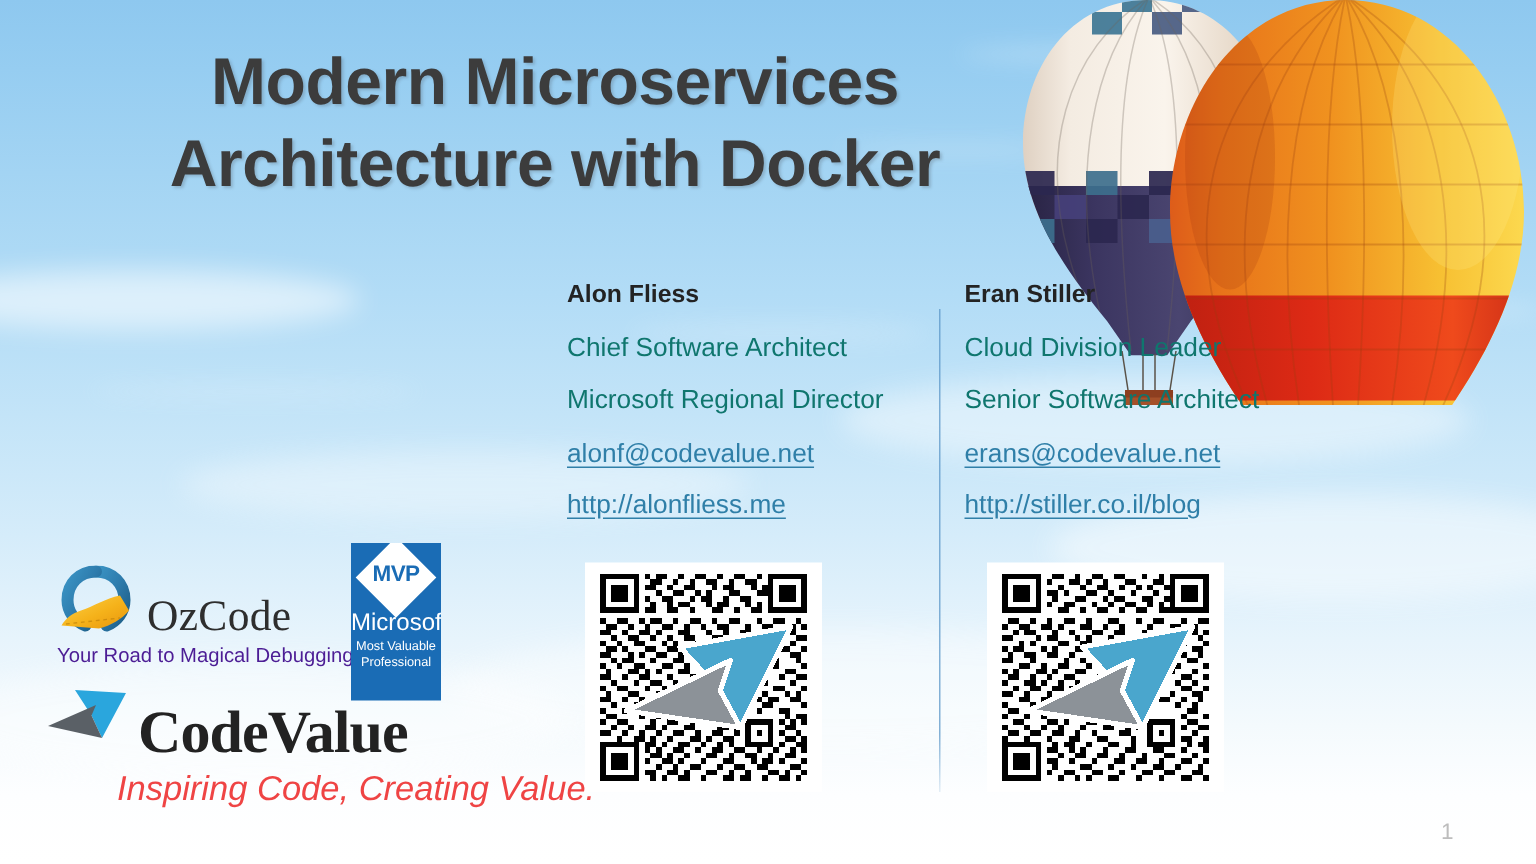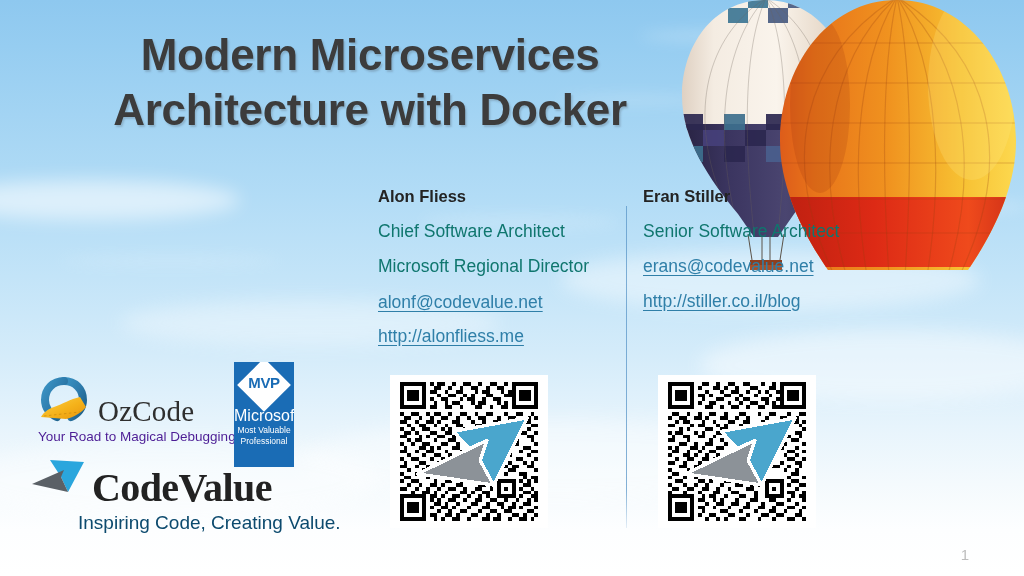--- a/index.html
+++ b/index.html
@@ -224,23 +224,24 @@
     font-family: "Liberation Serif", serif;
     font-weight: bold;
     font-size: 40px;
     color: #222222;
     letter-spacing: -0.6px;
   }
   .codevalue .tagline {
     position: absolute;
     left: 48px;
     top: 54px;
-    font-size: 19px;
-    color: #0c4a6e;
+    font-size: 23px;
+    color: #ef4444;
     white-space: nowrap;
+    font-style: italic;
   }
 
   
   .page-number {
     position: absolute;
     right: 55px;
     bottom: 13px;
     font-size: 15px;
     color: #bdbdbd;
   }
@@ -409,20 +410,21 @@
   <div class="speaker left">
     <div class="name">Alon Fliess</div>
     <div class="role">Chief Software Architect</div>
     <div class="role">Microsoft Regional Director</div>
     <a class="link" href="#">alonf@codevalue.net</a>
     <a class="link" href="#">http://alonfliess.me</a>
   </div>
 
   <div class="speaker right">
     <div class="name">Eran Stiller</div>
+    <div class="role">Cloud Division Leader</div>
     <div class="role">Senior Software Architect</div>
     <a class="link" href="#">erans@codevalue.net</a>
     <a class="link" href="#">http://stiller.co.il/blog</a>
   </div>
 
   <div class="qr left">
     <svg viewBox="0 0 41 41" shape-rendering="crispEdges">
       <rect width="41" height="41" fill="#fff"></rect>
       <g fill="#000" id="qrcells-a">
         <rect x="2" y="2" width="7" height="1"></rect>

